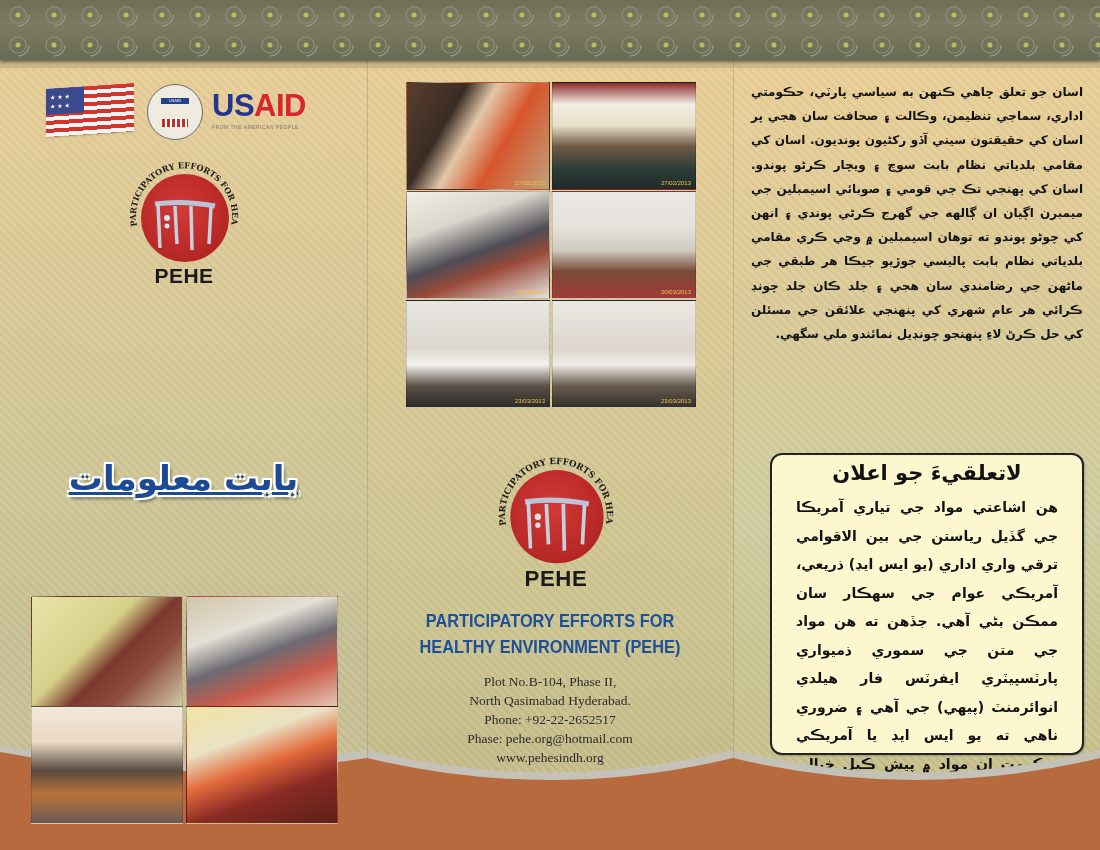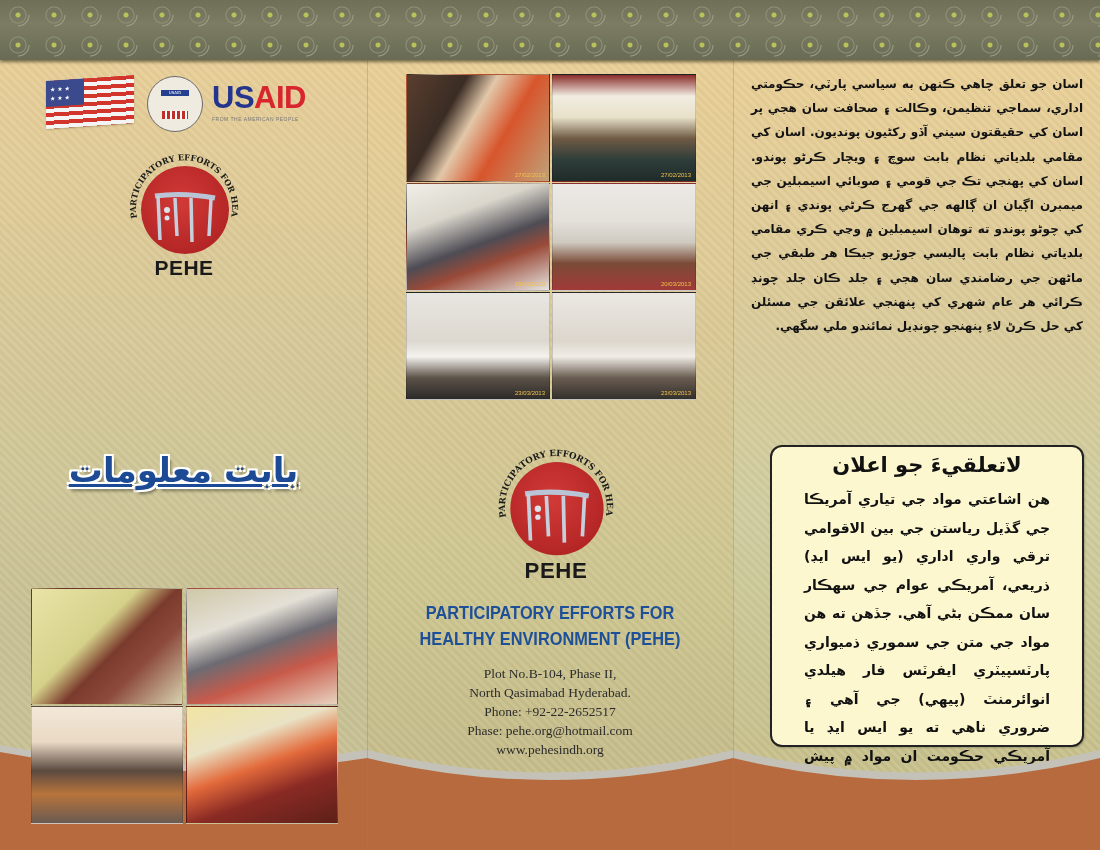--- a/index.html
+++ b/index.html
@@ -5,21 +5,21 @@
   html, body { margin:0; padding:0; }
   body { width:1100px; height:850px; overflow:hidden; position:relative;
          font-family:"DejaVu Sans", sans-serif; background:#c9b788; }
   .top-band { position:absolute; left:0; top:0; width:1100px; height:60px;
     background:
       radial-gradient(circle at 50% 50%, #b9c15a 0 2px, transparent 3px) 0 0/36px 30px,
       radial-gradient(circle at 50% 50%, transparent 7px, #8e927a 8px, transparent 9px) 0 0/36px 30px,
       radial-gradient(circle at 0 0, transparent 10px, #9fa08a 11px, transparent 12px) 18px 15px/36px 30px,
       linear-gradient(#6f6f58, #7b7c63 40%, #6a6b54);
     box-shadow: 0 2px 3px rgba(40,40,20,.6); z-index:3; }
-  .panel { position:absolute; top:60px; height:764px; width:367px; overflow:hidden; }
+  .panel { position:absolute; top:68px; height:764px; width:367px; overflow:hidden; }
   #p1 { left:0; background: linear-gradient(180deg,#e8cf98 0%,#dcca98 25%,#cfc798 55%,#c8c195 75%); }
   #p2 { left:367px; width:366px; background: linear-gradient(180deg,#e9cf96 0%,#d9c996 40%,#cdc690 70%,#c7bd8b 90%); }
   #p3 { left:733px; background: linear-gradient(180deg,#ead097 0%,#dccb99 30%,#cfcd9f 60%,#c8c18d 90%); }
   .panel::before { content:""; position:absolute; inset:0;
     background: repeating-linear-gradient(45deg, rgba(255,255,255,.05) 0 3px, rgba(0,0,0,.025) 3px 6px); }
   .divider { position:absolute; top:60px; width:1px; height:790px; background:rgba(150,130,90,.35); z-index:2;}
 
   
   .flag { position:absolute; left:46px; top:18px; width:88px; height:48px;
     background: repeating-linear-gradient(180deg,#d2352c 0 4px,#f4f4f4 4px 8px);
@@ -52,21 +52,21 @@
   .photo .lbl { position:absolute; right:4px; bottom:3px; font-size:6px; color:#f3c14a; font-family:"Liberation Sans",sans-serif; }
 
   .org-name { position:absolute; left:0; width:366px; text-align:center; top:540px;
     font-family:"Liberation Sans",sans-serif; font-weight:bold; color:#1e4f99; font-size:19px; line-height:26px; transform:scaleX(.86); }
   .addr { position:absolute; left:0; width:366px; text-align:center; top:604px;
     font-family:Liberation Serif, serif; color:#2b2b2b; font-size:13.5px; line-height:19px; }
 
   .urdu-para { position:absolute; left:18px; width:332px; top:12px; direction:rtl; text-align:justify;
     font-family:"DejaVu Sans",sans-serif; font-weight:bold; font-size:12px; line-height:24.2px; color:#121212; }
   .disclaimer { position:absolute; left:37px; top:385px; width:314px; height:302px; box-sizing:border-box;
-    background:#fdf7cf; border:2px solid #222; border-radius:12px; padding:6px 24px;
+    background:#fdf7cf; border:2px solid #222; border-radius:12px; padding:6px 16px;
     direction:rtl; text-align:justify; box-shadow: 1px 1px 2px rgba(0,0,0,.2); }
   .disclaimer h2 { margin:0 0 4px 0; text-align:center; font-size:21px; color:#111; font-family:"DejaVu Sans",sans-serif; }
   .disclaimer p { margin:8px; font-family:"DejaVu Sans",sans-serif; font-weight:bold; font-size:14px; line-height:28.5px; color:#111; }
 </style>
 </head>
 <body>
 
 <div class="top-band"></div>
 
 <div class="panel" id="p1">

